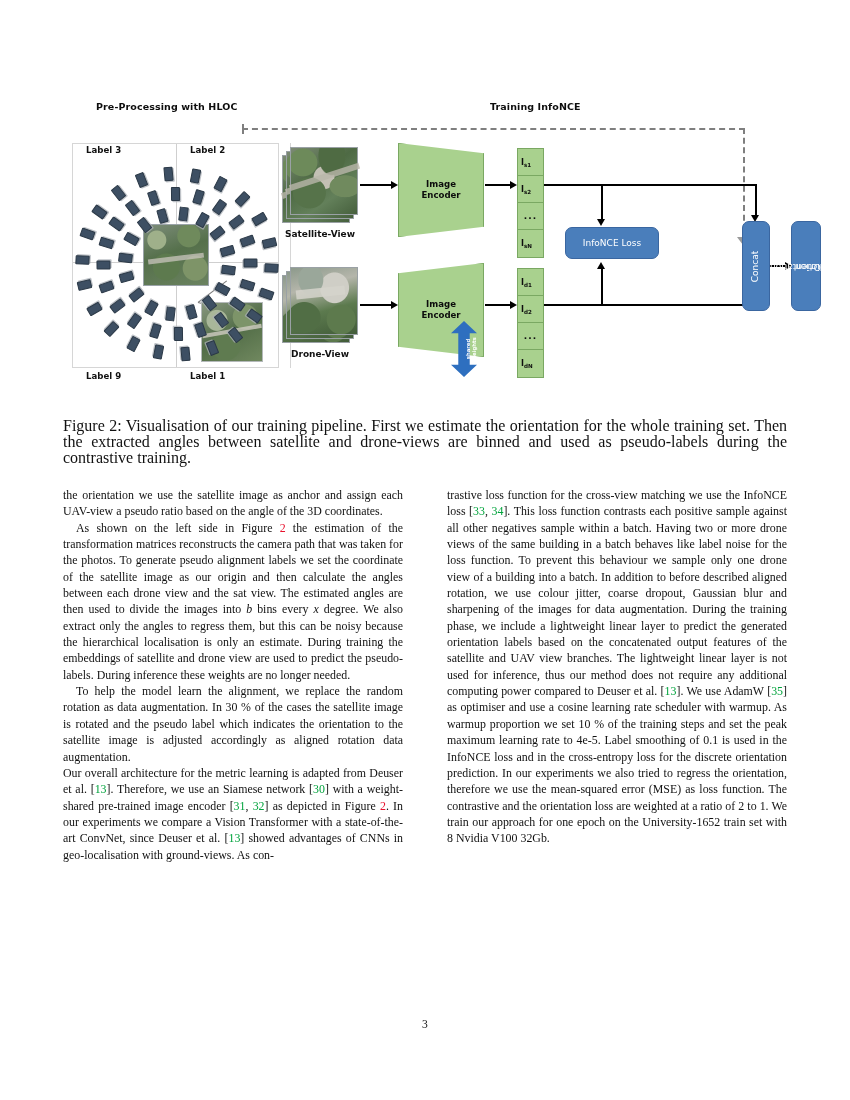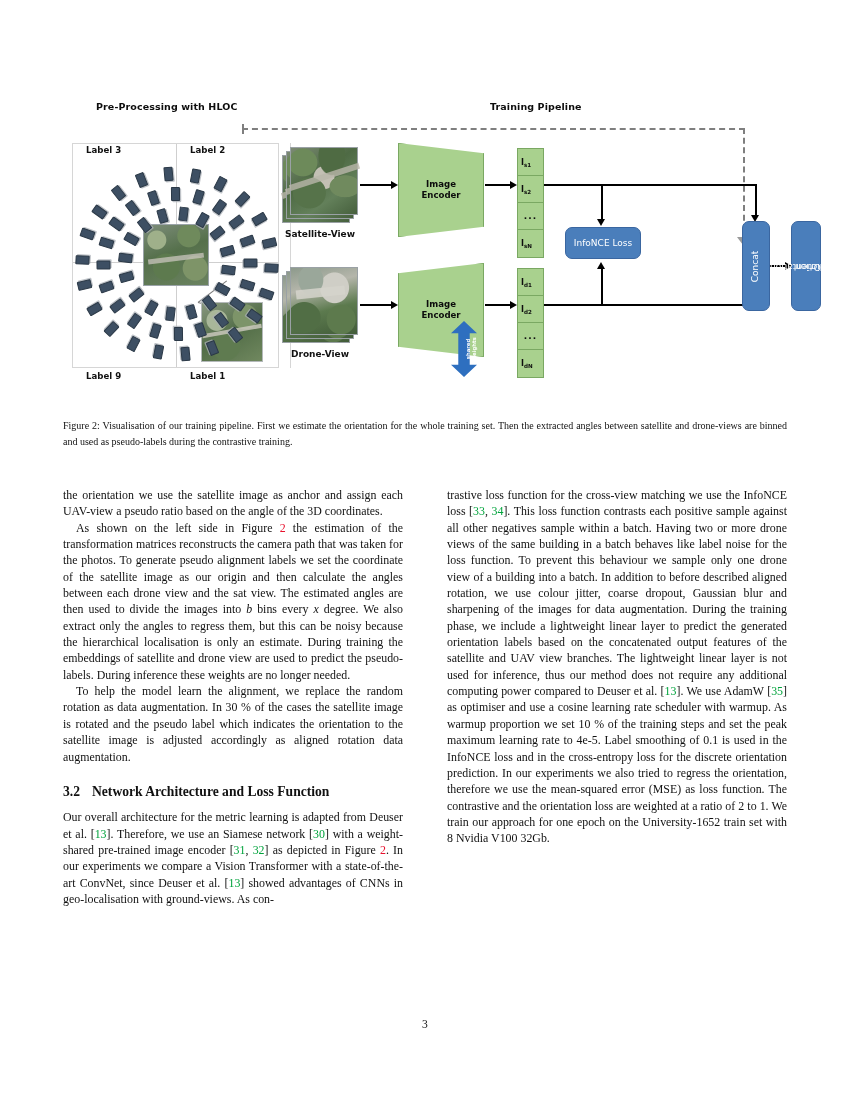--- a/index.html
+++ b/index.html
@@ -383,21 +383,21 @@
     border-bottom: 7px solid #000;
   }
 
   
   .caption {
     position: absolute;
     left: 63px;
     top: 418px;
     width: 724px;
     font-family: "Liberation Serif", serif;
-    font-size: 10px;
+    font-size: 16px;
     line-height: 16.2px;
     text-align: justify;
     color: #111;
   }
 
   
   .col {
     position: absolute;
     width: 340px;
     font-family: "Liberation Serif", serif;
@@ -442,21 +442,21 @@
   }
 </style>
 </head>
 <body>
 
 <div class="page">
 
   <div class="figure-wrap">
 
     <div class="fig-title left">Pre-Processing with HLOC</div>
-    <div class="fig-title right">Training Pipeline</div>
+    <div class="fig-title right">Training InfoNCE</div>
 
     <div class="dashed-tick"></div>
     <div class="dashed-top"></div>
     <div class="dashed-right"></div>
     <div class="dashed-arrowhead"></div>
 
     <div class="pose-panel">
       <div class="axis-v"></div>
       <div class="axis-h"></div>
 
@@ -617,21 +617,21 @@
 
     <div class="ln v" style="left:543px; top:172px; height:37px;"></div>
     <div class="arrowhead-u" style="left:538.5px; top:167px;"></div>
 
     <div class="ln v" style="left:697px; top:89px; height:33px;"></div>
     <div class="arrowhead-d" style="left:692.5px; top:120px;"></div>
 
     <div class="ln v" style="left:697px; top:180px; height:29px;"></div>
     <div class="arrowhead-u" style="left:692.5px; top:175px;"></div>
 
-    <div class="blue-box" style="left:507px; top:132px; width:76px; height:32px;">
+    <div class="blue-box" style="left:507px; top:132px; width:94px; height:32px;">
       <span>InfoNCE Loss</span>
     </div>
 
     <div class="blue-box vert" style="left:684px; top:126px; width:28px; height:90px;">
       <span>Concat</span>
     </div>
 
     <div class="ln h" style="left:712px; top:170px; width:18px;"></div>
     <div class="arrowhead-r" style="left:727px; top:166.5px;"></div>
 
@@ -643,23 +643,20 @@
     </div>
   </div>
 
   <div class="caption">Figure 2: Visualisation of our training pipeline. First we estimate the orientation for the whole training set. Then the extracted angles between satellite and drone-views are binned and used as pseudo-labels during the contrastive training.</div>
 
   <div class="col left">
     <p class="nofirst">the orientation we use the satellite image as anchor and assign each UAV-view a pseudo ratio based on the angle of the 3D coordinates.</p>
     <p><span>As shown on the left side in Figure </span><span class="ref">2</span><span> the estimation of the transformation matrices reconstructs the camera path that was taken for the photos. To generate pseudo alignment labels we set the coordinate of the satellite image as our origin and then calculate the angles between each drone view and the sat view. The estimated angles are then used to divide the images into </span><i class="math">b</i><span> bins every </span><i class="math">x</i><span> degree. We also extract only the angles to regress them, but this can be noisy because the hierarchical localisation is only an estimate. During training the embeddings of satellite and drone view are used to predict the pseudo-labels. During inference these weights are no longer needed.</span></p>
     <p>To help the model learn the alignment, we replace the random rotation as data augmentation. In 30 % of the cases the satellite image is rotated and the pseudo label which indicates the orientation to the satellite image is adjusted accordingly as aligned rotation data augmentation.</p>
 
-    <h2 class="section">
-      <span class="num">3.2</span><span>Network Architecture and Loss Function</span>
-    </h2>
 
     <p class="nofirst"><span>Our overall architecture for the metric learning is adapted from Deuser et al. [</span><span class="cite">13</span><span>]. Therefore, we use an Siamese network [</span><span class="cite">30</span><span>] with a weight-shared pre-trained image encoder [</span><span class="cite">31</span><span>, </span><span class="cite">32</span><span>] as depicted in Figure </span><span class="ref">2</span><span>. In our experiments we compare a Vision Transformer with a state-of-the-art ConvNet, since Deuser et al. [</span><span class="cite">13</span><span>] showed advantages of CNNs in geo-localisation with ground-views. As con-</span></p>
   </div>
 
   <div class="col right">
     <p class="nofirst"><span>trastive loss function for the cross-view matching we use the InfoNCE loss [</span><span class="cite">33</span><span>, </span><span class="cite">34</span><span>]. This loss function contrasts each positive sample against all other negatives sample within a batch. Having two or more drone views of the same building in a batch behaves like label noise for the loss function. To prevent this behaviour we sample only one drone view of a building into a batch. In addition to before described aligned rotation, we use colour jitter, coarse dropout, Gaussian blur and sharpening of the images for data augmentation. During the training phase, we include a lightweight linear layer to predict the generated orientation labels based on the concatenated output features of the satellite and UAV view branches. The lightweight linear layer is not used for inference, thus our method does not require any additional computing power compared to Deuser et al. [</span><span class="cite">13</span><span>]. We use AdamW [</span><span class="cite">35</span><span>] as optimiser and use a cosine learning rate scheduler with warmup. As warmup proportion we set 10 % of the training steps and set the peak maximum learning rate to 4e-5. Label smoothing of 0.1 is used in the InfoNCE loss and in the cross-entropy loss for the discrete orientation prediction. In our experiments we also tried to regress the orientation, therefore we use the mean-squared error (MSE) as loss function. The contrastive and the orientation loss are weighted at a ratio of 2 to 1. We train our approach for one epoch on the University-1652 train set with 8 Nvidia V100 32Gb.</span></p>
   </div>
 
   <div class="page-number">3</div>
 </div>

